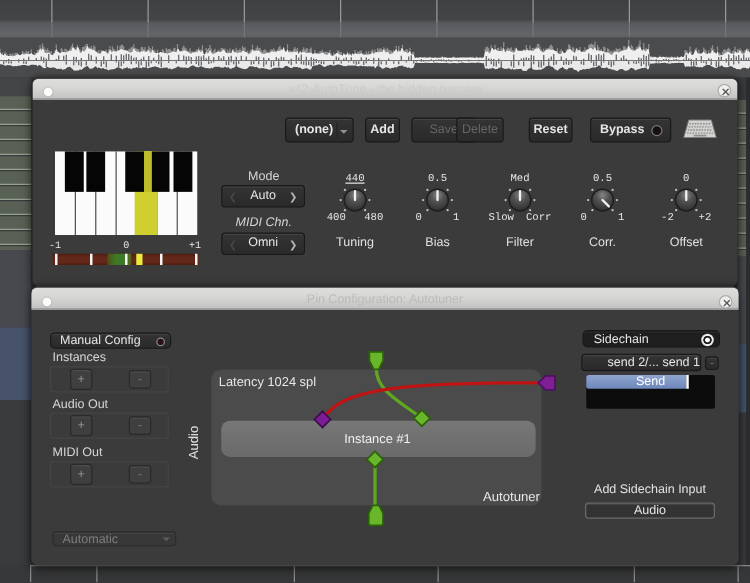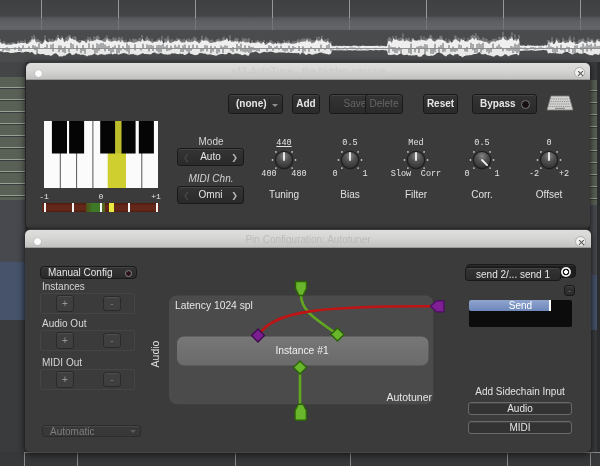--- a/index.html
+++ b/index.html
@@ -289,23 +289,22 @@
 
   <g stroke-width="1.3">
    <rect x="-4.6" y="-4.6" width="9.2" height="9.2" transform="translate(103,61.5) rotate(45)" fill="#7c1e91" stroke="#3d0c4e"></rect>
    <rect x="-4.6" y="-4.6" width="9.2" height="9.2" transform="translate(182.5,60.5) rotate(45)" fill="#69b52c" stroke="#2b6207"></rect>
    <rect x="-4.6" y="-4.6" width="9.2" height="9.2" transform="translate(145,93.5) rotate(45)" fill="#69b52c" stroke="#2b6207"></rect>
   </g>
  </svg>
 
  <div class="btn" style="left:441px;top:35px;width:110px;height:14px;font-size:10px;line-height:13px;text-align:left;padding-left:8px;background:#1e1e1e;border-radius:4px;">Sidechain
    <span style="position:absolute;right:4px;top:2px;width:10px;height:10px;border-radius:50%;background:radial-gradient(circle,#ffffff 0 1.6px,#1b1b1b 2.2px 3.1px,#ececec 3.6px);"></span></div>
- <div class="btn" style="left:440px;top:38px;width:96px;height:14px;font-size:10px;line-height:13px;">send 2/... send 1</div>
+ <div class="btn" style="left:440px;top:54px;width:96px;height:14px;font-size:10px;line-height:13px;text-align:right;">send 2/... send 1</div>
  <div class="btn" style="left:539px;top:56px;width:11px;height:11px;font-size:8px;line-height:9px;color:#888;">-</div>
  <div class="abs" style="left:444px;top:71px;width:103px;height:27px;background:#0c0c0c;border-radius:2px;">
    <div class="abs" style="left:0;top:0;width:80px;height:11px;background:linear-gradient(#8fa5cf,#6e87ba);border-radius:2px 0 0 2px;"></div>
    <div class="abs" style="left:80px;top:0;width:1.5px;height:11px;background:#fff;"></div>
    <div class="abs" style="left:0;top:0;width:103px;text-align:center;font-size:10px;color:#fff;line-height:11px;">Send</div>
  </div>
  <div class="lbl" style="left:440px;top:157px;width:110px;text-align:center;font-size:10px;color:#e2e2e2;">Add Sidechain Input</div>
  <div class="btn" style="left:443px;top:173px;width:104px;height:13px;font-size:10px;line-height:12px;border-color:#6a6a6a;background:#333;">Audio</div>
- <div class="btn" style="left:443px;top:192px;width:104px;height:13px;font-size:10px;line-height:12px;border-color:#6a6a6a;background:#333;">MIDI</div>
 </div>
 </div>
 </body></html>

